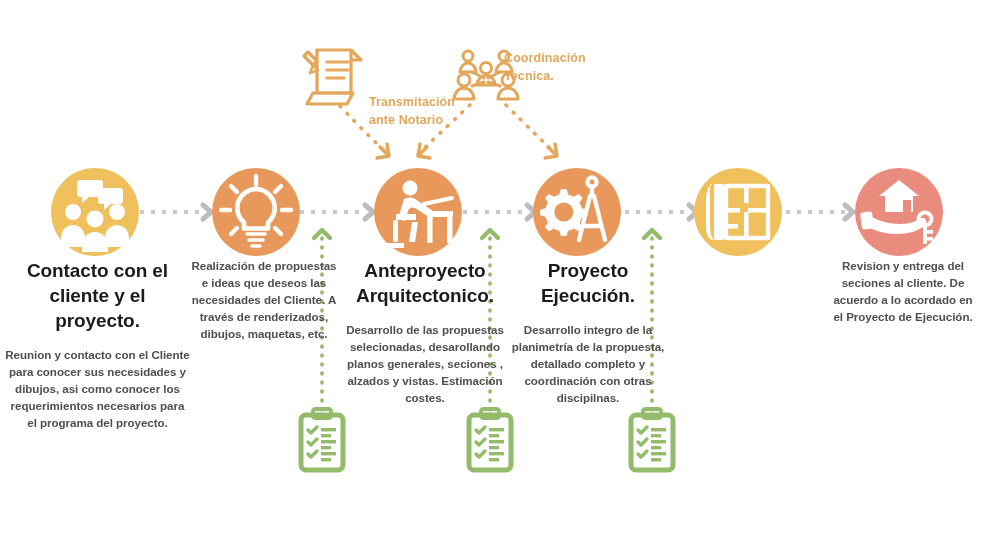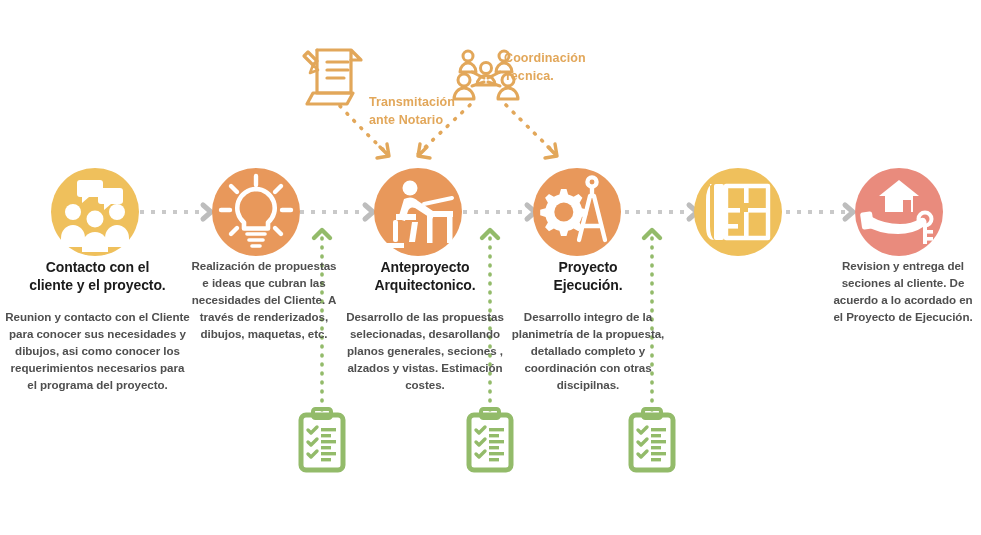--- a/index.html
+++ b/index.html
@@ -28,21 +28,21 @@
   #label-coordinacion{left:504px;top:49px;width:110px;}
 
   
   .col{
     position:absolute;
     top:258px;
     text-align:center;
   }
   .col h3{
     margin:0 0 14px 0;
-    font-size:14px;
+    font-size:19px;
     font-weight:bold;
     color:#1b1b1b;
     line-height:1.32;
     letter-spacing:-.1px;
   }
   .col p{
     margin:0;
     font-size:11.6px;
     font-weight:bold;
     color:#4f4f4f;
@@ -300,21 +300,21 @@
   </svg>
 
   <div class="top-label" id="label-notario">Transmitación<br>ante Notario</div>
   <div class="top-label" id="label-coordinacion">Coordinación<br>Tecnica.</div>
 
   <div class="col" id="col-0">
     <h3>Contacto con el<br>cliente y el proyecto.</h3>
     <p>Reunion y contacto con el Cliente para conocer sus necesidades y dibujos, asi como conocer los requerimientos necesarios para el programa del proyecto.</p>
   </div>
   <div class="col" id="col-1">
-    <p>Realización de propuestas e ideas que cubran las necesidades del Cliente. A través de renderizados, dibujos, maquetas, etc.</p>
+    <p>Realización de propuestas e ideas que deseos las necesidades del Cliente. A través de renderizados, dibujos, maquetas, etc.</p>
   </div>
   <div class="col" id="col-3">
     <h3>Proyecto<br>Ejecución.</h3>
     <p>Desarrollo integro de la planimetría de la propuesta, detallado completo y coordinación con otras discipilnas.</p>
   </div>
   <div class="col" id="col-2">
     <h3>Anteproyecto<br>Arquitectonico.</h3>
     <p>Desarrollo de las propuestas selecionadas, desarollando planos generales, seciones , alzados y vistas. Estimación costes.</p>
   </div>
   <div class="col" id="col-5">

